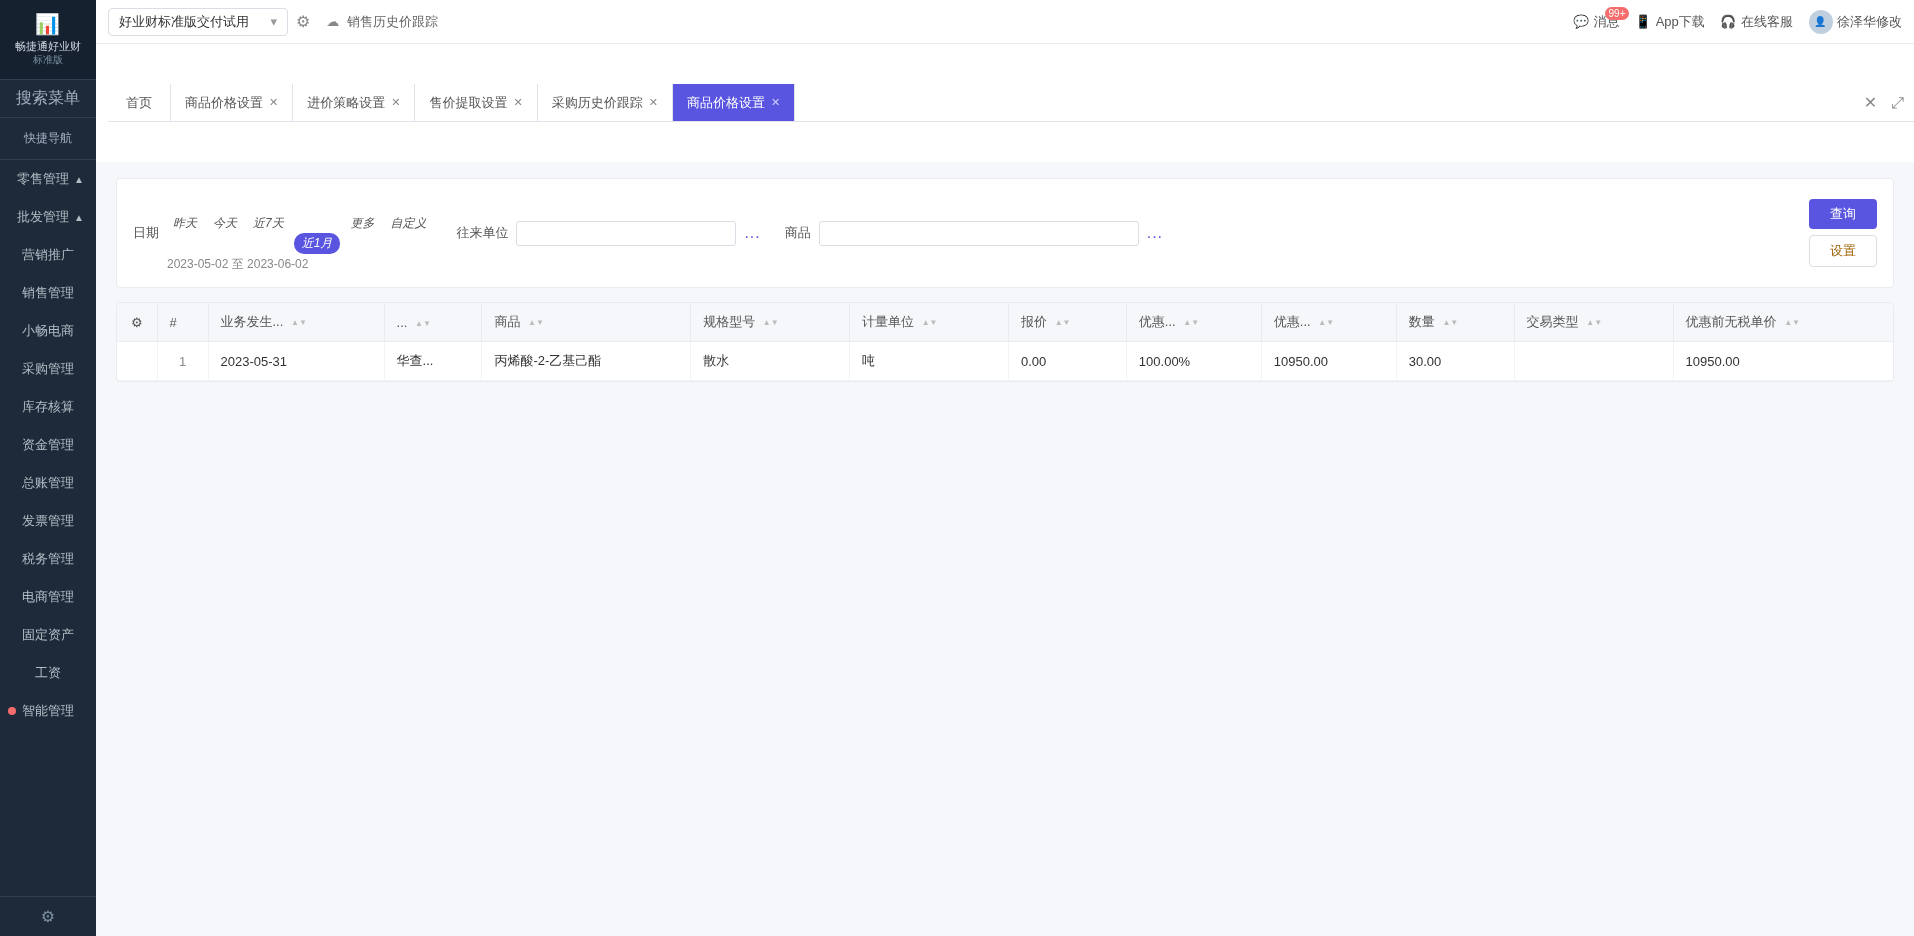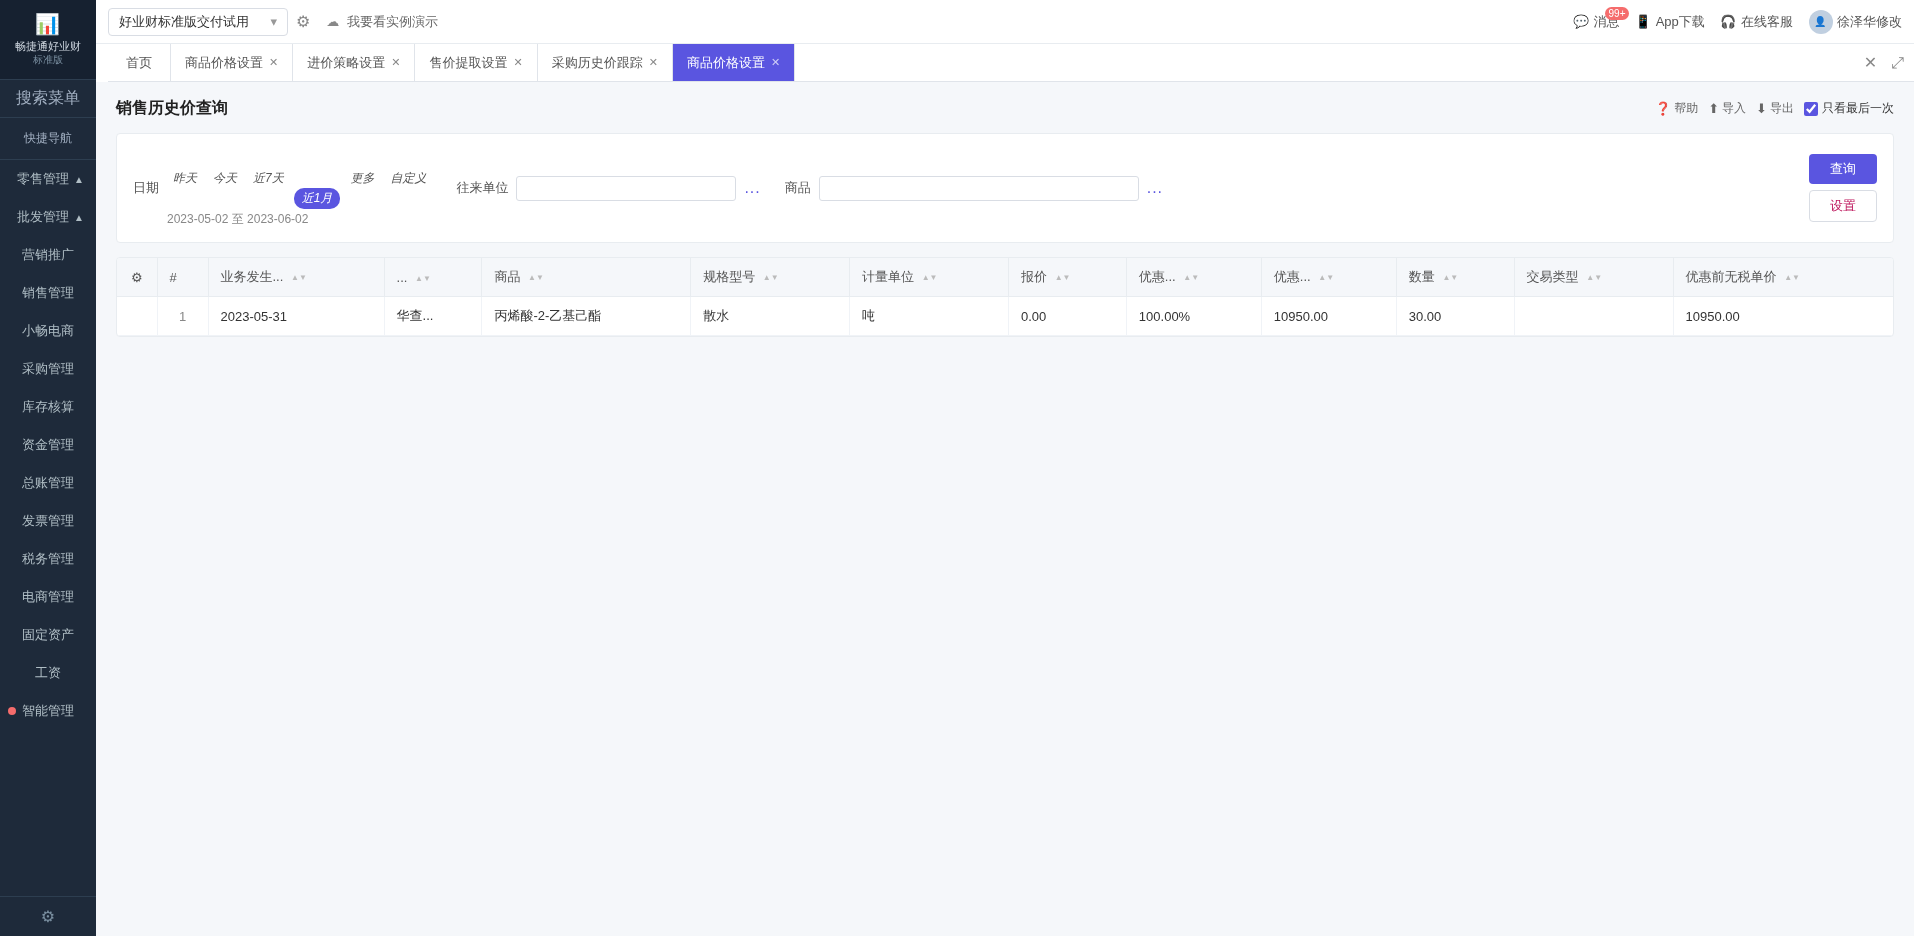--- a/index.html
+++ b/index.html
@@ -79,20 +79,21 @@
     }
     .sidebar-bottom .gear-icon { color: #7a8fa0; font-size: 16px; cursor: pointer; }
 
     
     .main {
       flex: 1;
       display: flex;
       flex-direction: column;
       background: #fff;
       overflow: hidden;
+      gap: 40px;
     }
 
     
     .topbar {
       display: flex;
       align-items: center;
       padding: 6px 12px;
       background: #fff;
       border-bottom: 1px solid #e8ecf0;
       height: 44px;
@@ -233,21 +234,21 @@
       background: #5a55e0;
       color: #fff;
       border: none;
       border-radius: 4px;
       padding: 6px 20px;
       font-size: 13px;
       cursor: pointer;
     }
     .btn-secondary {
       background: #fff;
-      color: #be185d;
+      color: #a16207;
       border: 1px solid #d9dde4;
       border-radius: 4px;
       padding: 6px 20px;
       font-size: 13px;
       cursor: pointer;
     }
 
     
     .table-wrap {
       background: #fff;
@@ -359,21 +360,21 @@
 <div class="main">
 
   <div class="topbar">
     <div class="topbar-select">
       <span>好业财标准版交付试用</span>
       <span class="chevron">▾</span>
     </div>
     <span class="topbar-gear">⚙</span>
     <div class="topbar-demo">
       <span class="demo-icon">☁</span>
-      <span>我要看实例演示</span>
+      <span>销售历史价跟踪</span>
     </div>
     <div class="topbar-right">
       <div class="msg-btn">
         <span>💬</span>
         <span>消息</span>
         <span class="badge">99+</span>
       </div>
       <div class="app-btn">
         <span>📱</span>
         <span>App下载</span>
@@ -414,41 +415,20 @@
       <span class="tab-close">✕</span>
     </div>
     <div class="tabs-actions">
       <span class="action-btn">✕</span>
       <span class="action-btn">⤢</span>
     </div>
   </div>
 
   <div class="page-content">
 
-    <div class="page-header">
-      <span class="page-title">销售历史价查询</span>
-      <div class="page-actions">
-        <div class="action-link">
-          <span class="icon">❓</span>
-          <span>帮助</span>
-        </div>
-        <div class="action-link">
-          <span class="icon">⬆</span>
-          <span>导入</span>
-        </div>
-        <div class="action-link">
-          <span class="icon">⬇</span>
-          <span>导出</span>
-        </div>
-        <div class="checkbox-wrap">
-          <input type="checkbox" checked="" style="">
-          <span>只看最后一次</span>
-        </div>
-      </div>
-    </div>
 
     <div class="filter-area">
       <div class="filter-group">
         <span class="filter-label">日期</span>
         <div>
           <div class="date-options">
             <span class="date-opt">昨天</span>
             <span class="date-opt">今天</span>
             <span class="date-opt">近7天</span>
             <span class="date-opt active">近1月</span>

